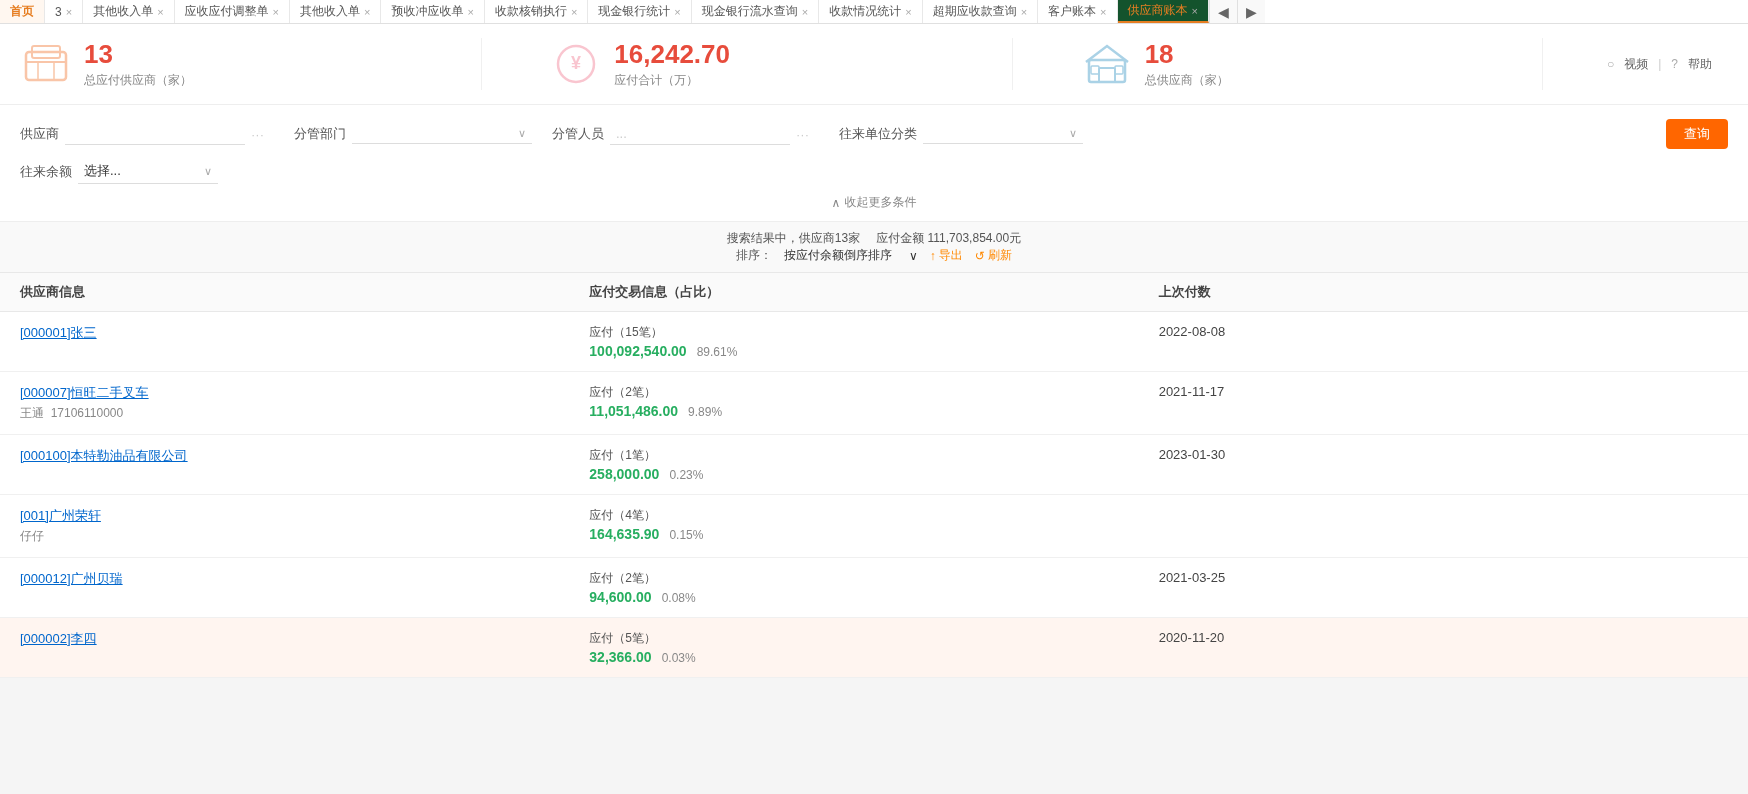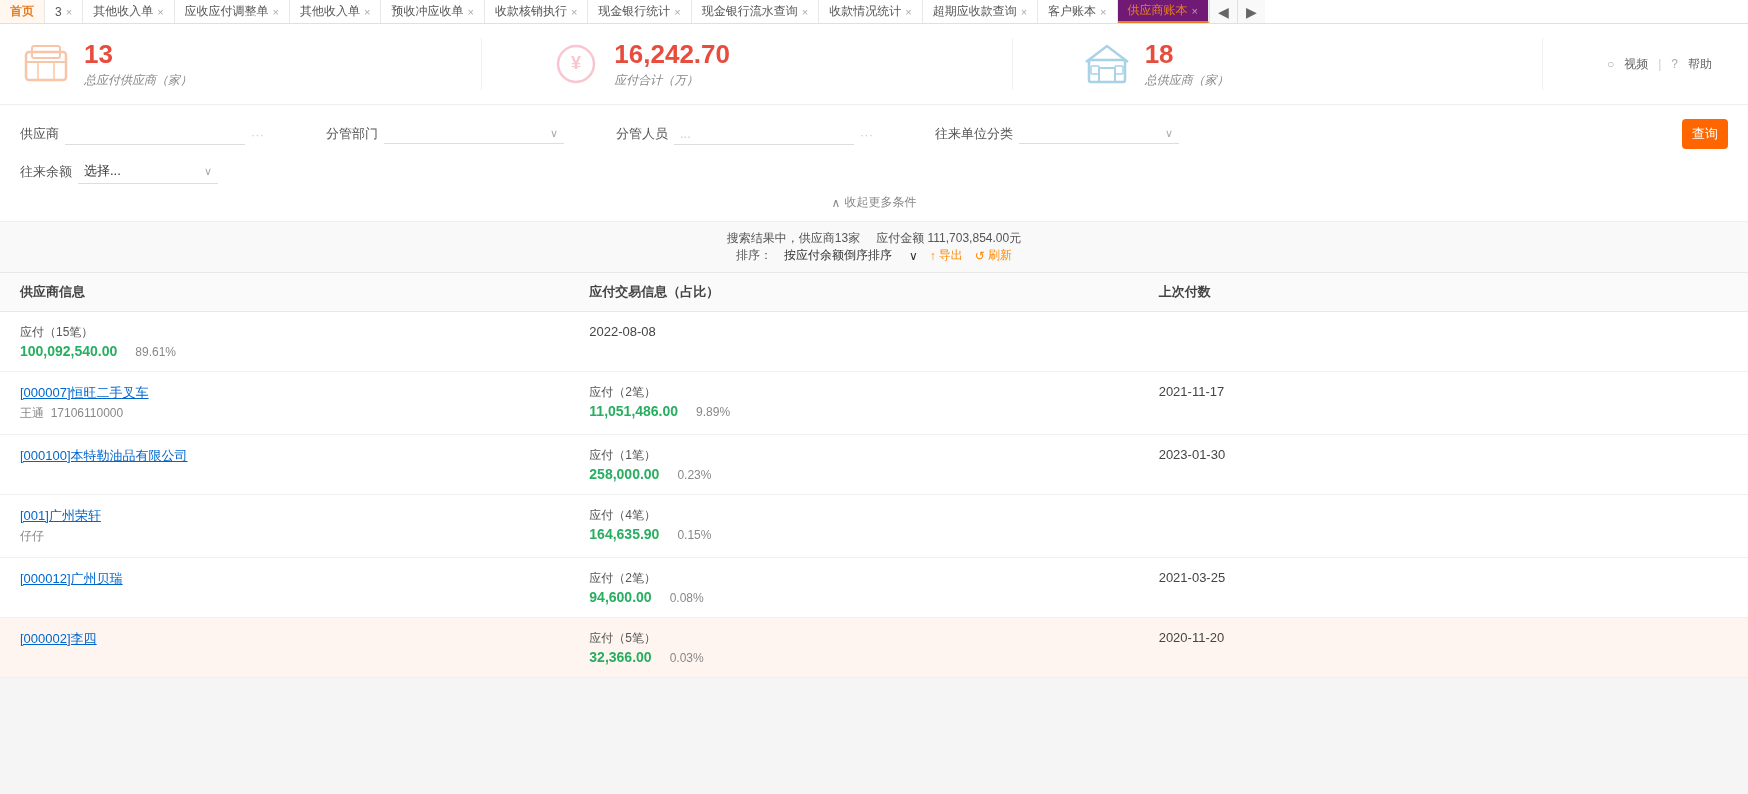--- a/index.html
+++ b/index.html
@@ -19,21 +19,21 @@
       align-items: center;
       height: 100%;
       padding: 0 10px;
       font-size: 12px;
       color: #555;
       border-right: 1px solid #e8e8e8;
       white-space: nowrap;
       cursor: pointer;
       gap: 4px;
     }
-    .nav-tab.active { background: #701a75; color: #e67e22; border-bottom: 2px solid #e67e22; }
+    .nav-tab.active { background: #14532d; color: #e67e22; border-bottom: 2px solid #e67e22; }
     .nav-tab .close-x { color: #aaa; font-size: 11px; cursor: pointer; }
     .nav-home { background: #fff7f0; color: #e67e22; font-weight: bold; }
     .nav-arrow { width: 28px; height: 100%; display: flex; align-items: center; justify-content: center; cursor: pointer; background: #f9f9f9; border-left: 1px solid #e0e0e0; font-size: 14px; color: #666; }
     .summary-card {
       display: flex;
       align-items: center;
       gap: 12px;
       flex: 1;
       border-right: 1px solid #f0f0f0;
       padding: 0 20px;
@@ -47,21 +47,21 @@
       align-items: center;
       justify-content: center;
       font-size: 28px;
       opacity: 0.85;
     }
     .card-icon.orange { color: #f5a06e; }
     .card-icon.pink { color: #f5a0b0; }
     .card-icon.blue { color: #7ab8d8; }
     .card-text { display: flex; flex-direction: column; }
     .card-number { font-size: 26px; font-weight: bold; color: #e74c3c; line-height: 1.2; }
-    .card-label { font-size: 12px; color: #888; margin-top: 2px; font-style: italic; }
+    .card-label { font-size: 12px; color: #888; margin-top: 2px; }
 
     
     .top-right-help {
       display: flex;
       align-items: center;
       gap: 10px;
       font-size: 12px;
       color: #666;
       padding: 0 16px;
       white-space: nowrap;
@@ -69,21 +69,21 @@
 
     
     .filter-area {
       background: #fff;
       padding: 14px 20px 10px;
       border-bottom: 1px solid #eee;
     }
     .filter-row {
       display: flex;
       align-items: center;
-      gap: 32px;
+      gap: 0;
       margin-bottom: 10px;
     }
     .filter-item {
       display: flex;
       align-items: center;
       gap: 6px;
     }
     .filter-label {
       font-size: 13px;
       color: #555;
@@ -111,21 +111,21 @@
       gap: 4px;
     }
     .filter-select-text { flex: 1; color: #333; font-size: 13px; }
     .filter-dropdown-arrow { color: #aaa; font-size: 11px; }
     .filter-ellipsis { color: #ccc; font-size: 13px; }
     .query-btn {
       background: #ff6600;
       color: #fff;
       border: none;
       border-radius: 4px;
-      padding: 6px 10px;
+      padding: 6px 18px;
       font-size: 13px;
       cursor: pointer;
       white-space: nowrap;
     }
     .collapse-btn {
       display: flex;
       align-items: center;
       gap: 4px;
       font-size: 12px;
       color: #888;
@@ -185,21 +185,21 @@
     .supplier-link {
       color: #0066cc;
       text-decoration: underline;
       cursor: pointer;
       font-size: 13px;
     }
     .supplier-sub { font-size: 12px; color: #888; margin-top: 3px; }
     .tx-label { font-size: 12px; color: #555; }
     .tx-amount { font-size: 14px; color: #27ae60; font-weight: bold; margin-top: 2px; }
     .tx-pct { font-size: 12px; color: #888; margin-left: 10px; }
-    .tx-row { display: flex; align-items: baseline; gap: 8px; }
+    .tx-row { display: flex; align-items: baseline; }
     .last-pay-date { font-size: 13px; color: #444; }
 
     
     ::-webkit-scrollbar { width: 6px; height: 6px; }
     ::-webkit-scrollbar-thumb { background: #ccc; border-radius: 3px; }
     ::-webkit-scrollbar-track { background: #f5f5f5; }
 
     .page-content { height: calc(794px - 36px); overflow-y: auto; }
   </style>
 </head>
@@ -392,20 +392,23 @@
 
   <div class="table-container">
     <div class="table-header">
       <span>供应商信息</span>
       <span>应付交易信息（占比）</span>
       <span>上次付数</span>
     </div>
 
     <div class="table-row">
       <div>
+        <span class="supplier-link">[000001]张三</span>
+      </div>
+      <div>
         <div class="tx-label">应付（15笔）</div>
         <div class="tx-row">
           <span class="tx-amount">100,092,540.00</span>
           <span class="tx-pct">89.61%</span>
         </div>
       </div>
       <div>
         <span class="last-pay-date">2022-08-08</span>
       </div>
     </div>

